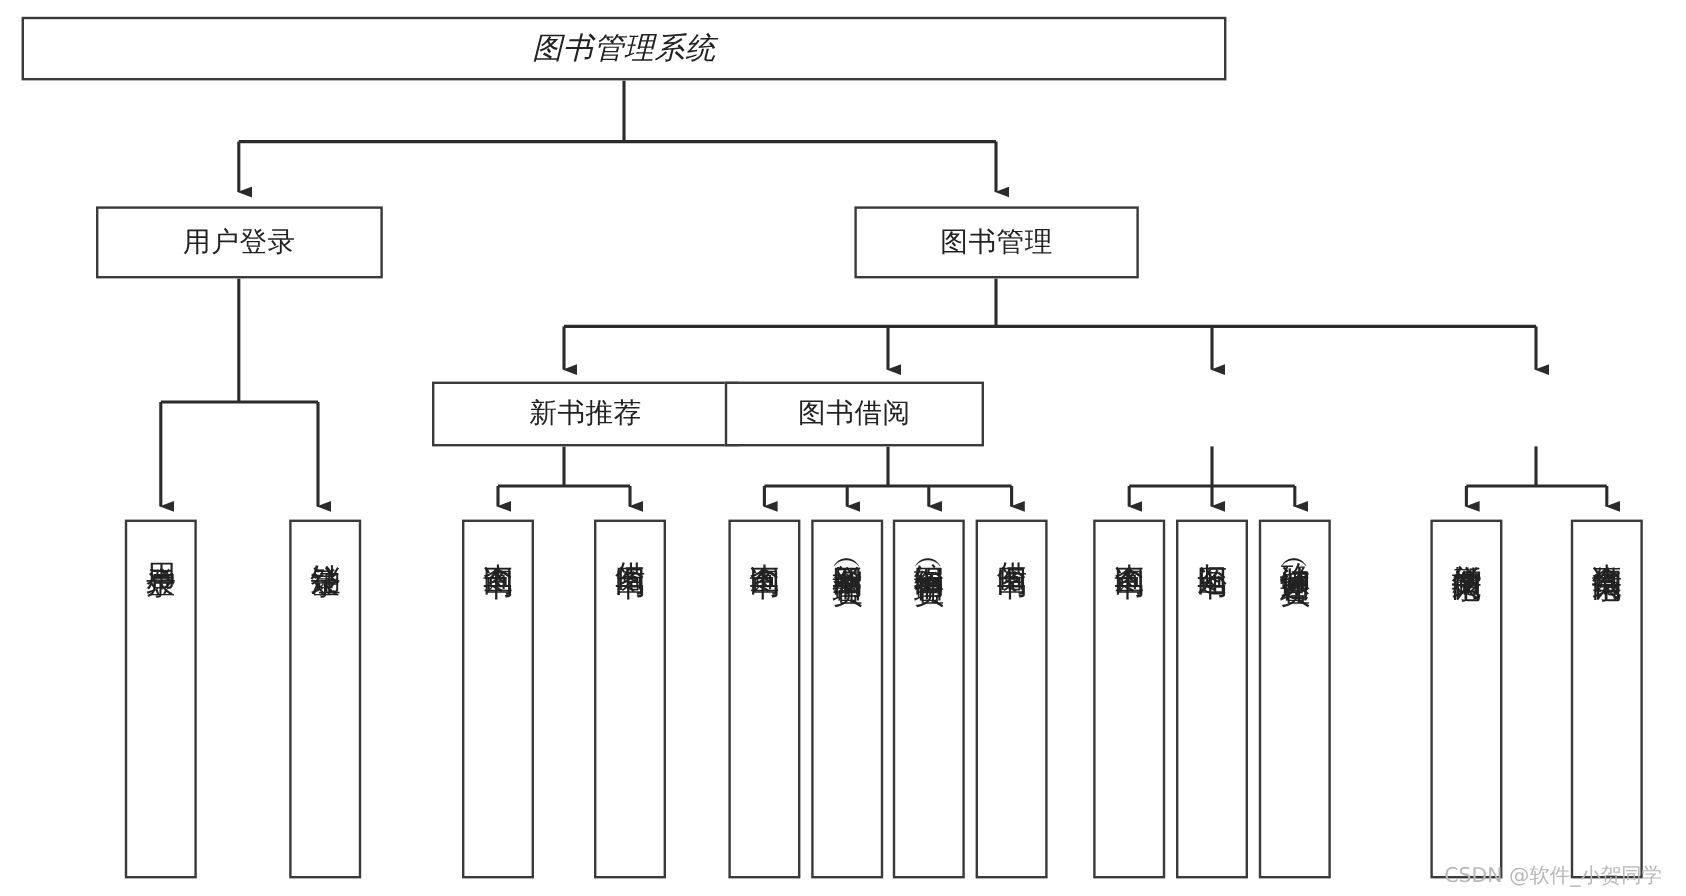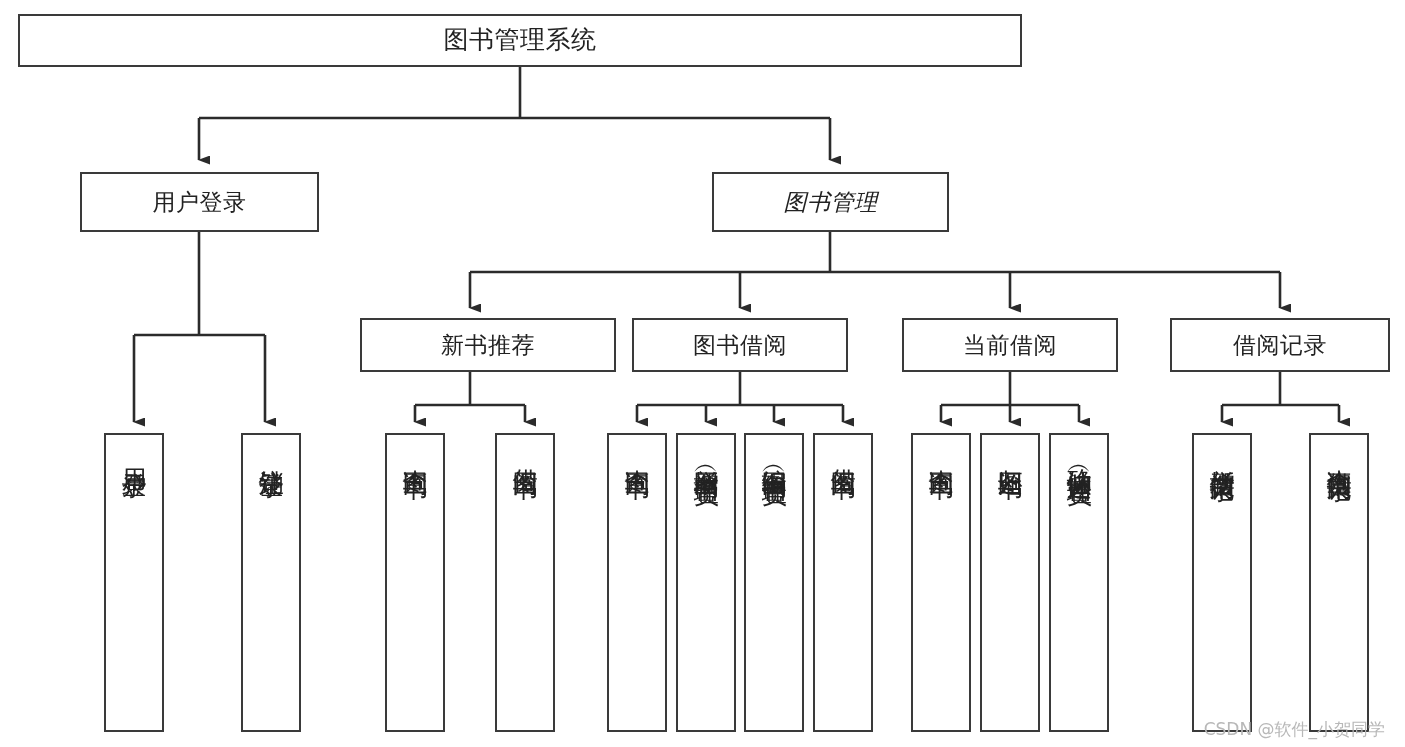--- a/index.html
+++ b/index.html
@@ -41,20 +41,21 @@
   .node-label {
     color: #222222;
     text-align: center;
     line-height: 1.06;
     letter-spacing: 0.5px;
     white-space: nowrap;
   }
   
   .node.root .node-label {
     font-size: 25px;
+    font-style: italic;
   }
   
   .node.branch .node-label {
     font-size: 23px;
   }
   
   .node.leaf {
     align-items: flex-start;
     justify-content: center;
     padding-top: 14px;
@@ -136,35 +137,29 @@
     </g>
   </svg>
 
   <div class="node root" style="left:18px; top:14px; width:1004px; height:53px;">
     <span class="node-label">图书管理系统</span>
   </div>
 
   <div class="node branch" style="left:80px; top:172px; width:239px; height:60px;">
     <span class="node-label">用户登录</span>
   </div>
-  <div class="node branch" style="left:712px; top:172px; width:237px; height:60px;font-style:italic;">
+  <div class="node branch" style="left:712px; top:172px; width:237px; height:60px;">
     <span class="node-label">图书管理</span>
   </div>
 
   <div class="node branch" style="left:360px; top:318px; width:256px; height:54px;">
     <span class="node-label">新书推荐</span>
   </div>
-  <div class="node branch" style="left:632px; top:318px; width:216px; height:54px;">
+  <div class="node branch" style="left:604px; top:318px; width:216px; height:54px;">
     <span class="node-label">图书借阅</span>
-  </div>
-  <div class="node branch" style="left:902px; top:318px; width:216px; height:54px;">
-    <span class="node-label">当前借阅</span>
-  </div>
-  <div class="node branch" style="left:1170px; top:318px; width:220px; height:54px;">
-    <span class="node-label">借阅记录</span>
   </div>
 
   <div class="node leaf" style="left:104px; top:433px; width:60px; height:299px;">
     <span class="node-label">用户登录</span>
   </div>
   <div class="node leaf" style="left:241px; top:433px; width:60px; height:299px;">
     <span class="node-label">注销登录</span>
   </div>
 
   <div class="node leaf" style="left:385px; top:433px; width:60px; height:299px;">

